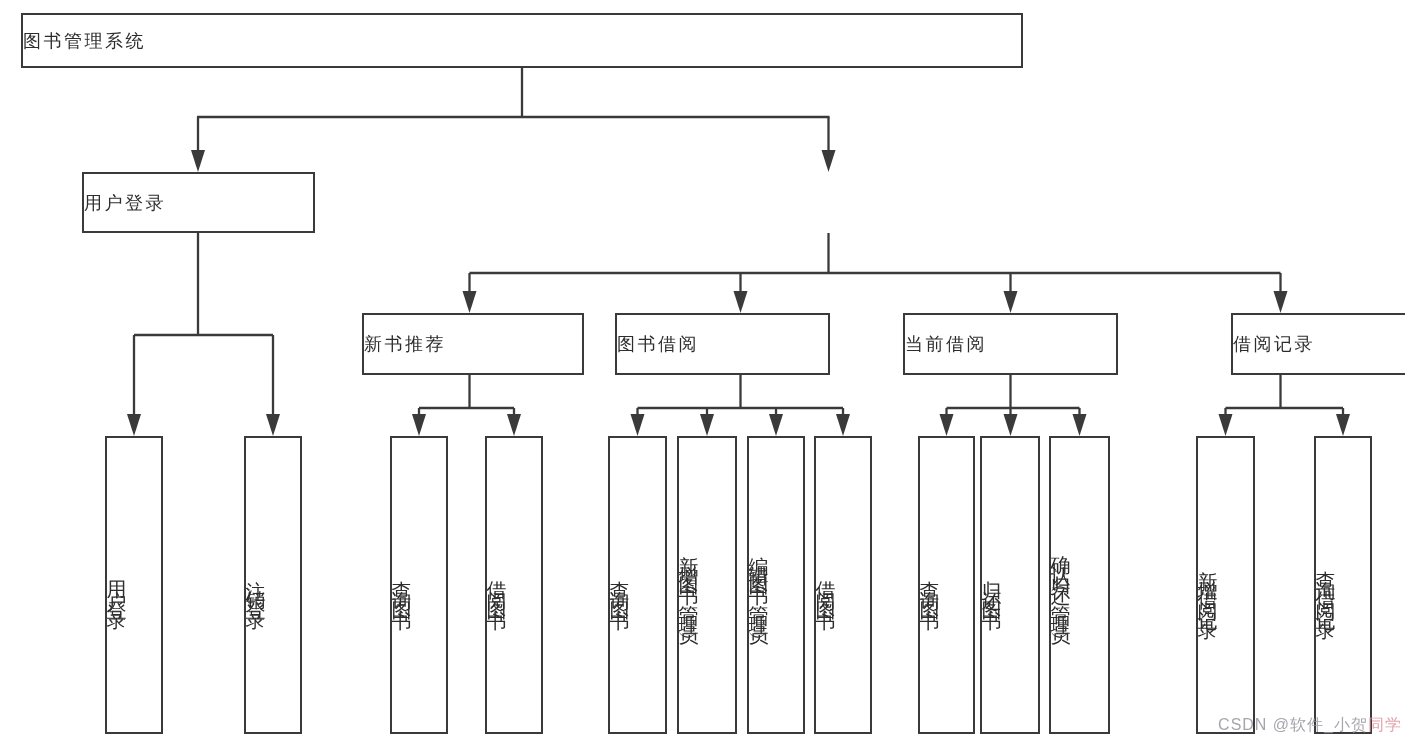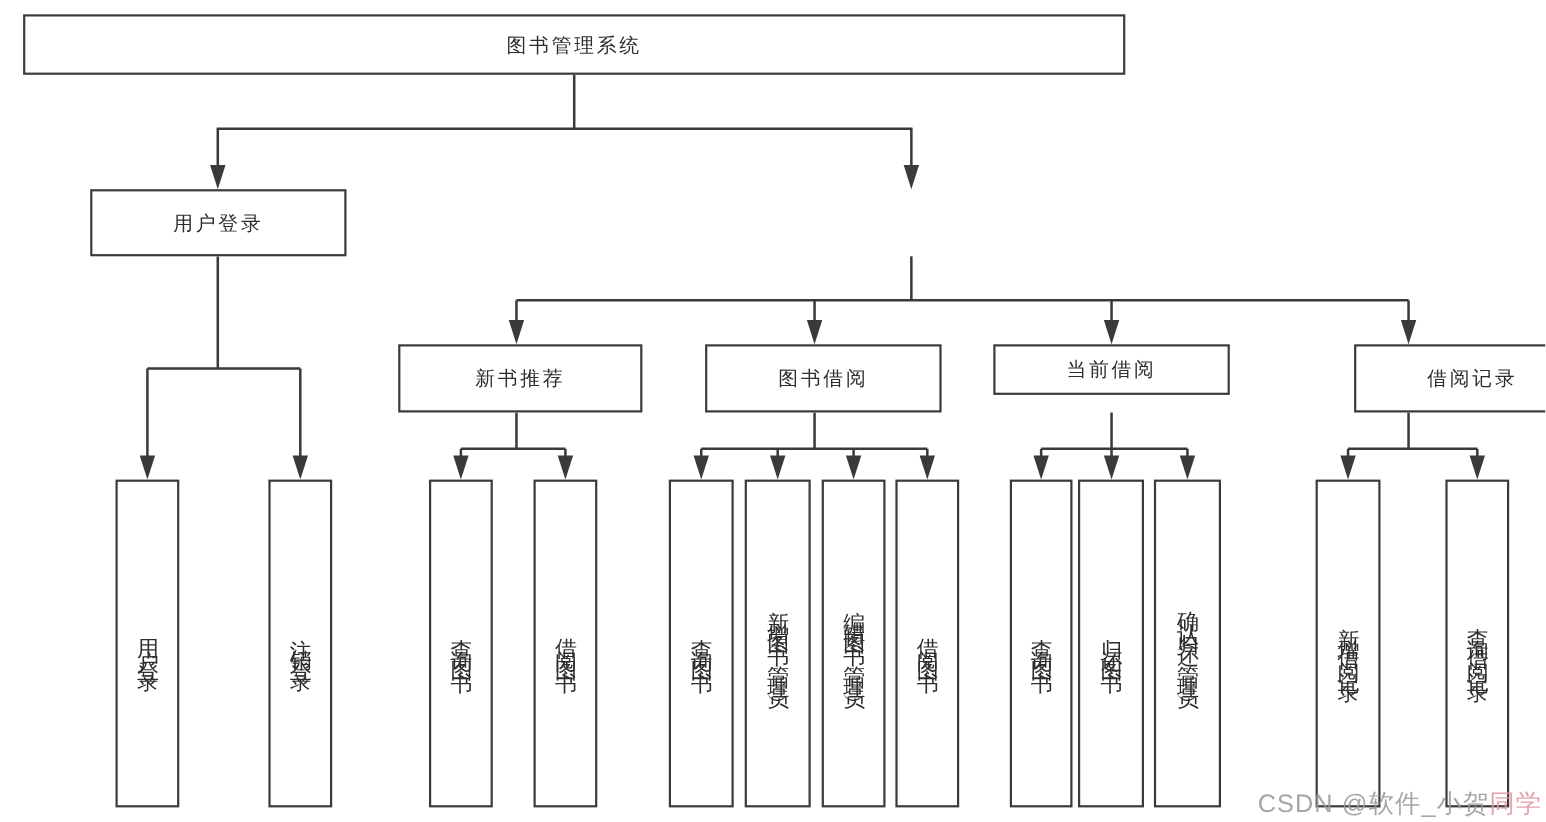--- a/index.html
+++ b/index.html
@@ -11,21 +11,20 @@
     font-family:"Liberation Sans","DejaVu Sans",sans-serif;
   }
   #connector-svg{position:absolute;left:0;top:0;z-index:1;}
   .node{
     position:absolute;
     box-sizing:border-box;
     background:#ffffff;
     border:2.5px solid #3a3a3a;
     display:flex;
     align-items:center;
-    justify-content:center;
     z-index:2;
     color:#2d2d2d;
   }
   .hlabel{
     font-size:18px;
     letter-spacing:2.5px;
     white-space:nowrap;
     color:#2d2d2d;
   }
   .vlabel{
@@ -35,21 +34,21 @@
     letter-spacing:10px;
     line-height:1;
     white-space:nowrap;
     color:#2d2d2d;
   }
   #watermark{
     position:absolute;
     right:3px;
     top:715px;
     z-index:10;
-    font-size:23px;
+    font-size:16px;
     letter-spacing:1px;
     white-space:nowrap;
   }
   .wm-gray{color:rgba(152,152,160,0.88);}
   .wm-pink{color:rgba(223,154,164,0.92);}
 </style>
 </head>
 <body>
 
 <div id="canvas">
@@ -113,24 +112,24 @@
     <span class="hlabel">图书管理系统</span>
   </div>
 
   <div class="node" style="left:82px;top:172px;width:233px;height:61px">
     <span class="hlabel">用户登录</span>
   </div>
 
   <div class="node" style="left:362px;top:313px;width:222px;height:62px">
     <span class="hlabel">新书推荐</span>
   </div>
-  <div class="node" style="left:641px;top:313px;width:215px;height:62px">
+  <div class="node" style="left:615px;top:313px;width:215px;height:62px">
     <span class="hlabel">图书借阅</span>
   </div>
-  <div class="node" style="left:903px;top:313px;width:215px;height:46px">
+  <div class="node" style="left:903px;top:313px;width:215px;height:62px">
     <span class="hlabel">当前借阅</span>
   </div>
   <div class="node" style="left:1231px;top:313px;width:215px;height:62px">
     <span class="hlabel">借阅记录</span>
   </div>
 
   <div class="node" style="left:105px;top:436px;width:58px;height:298px">
     <span class="vlabel">用户登录</span>
   </div>
   <div class="node" style="left:244px;top:436px;width:58px;height:298px">

